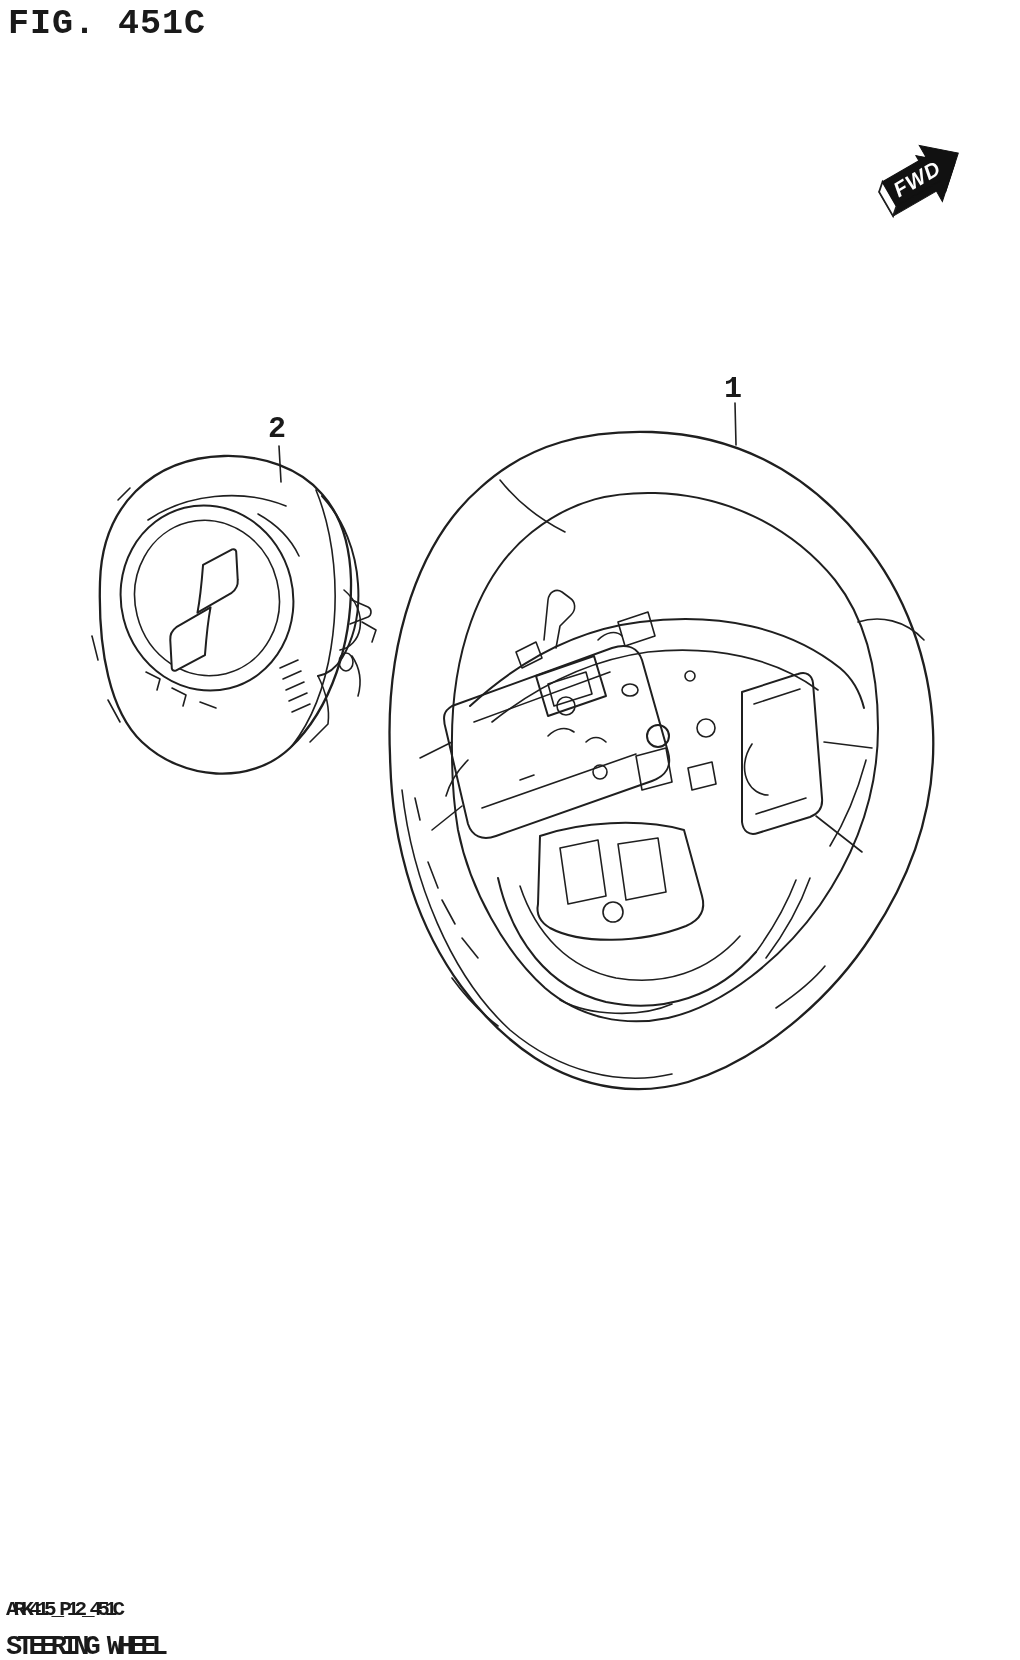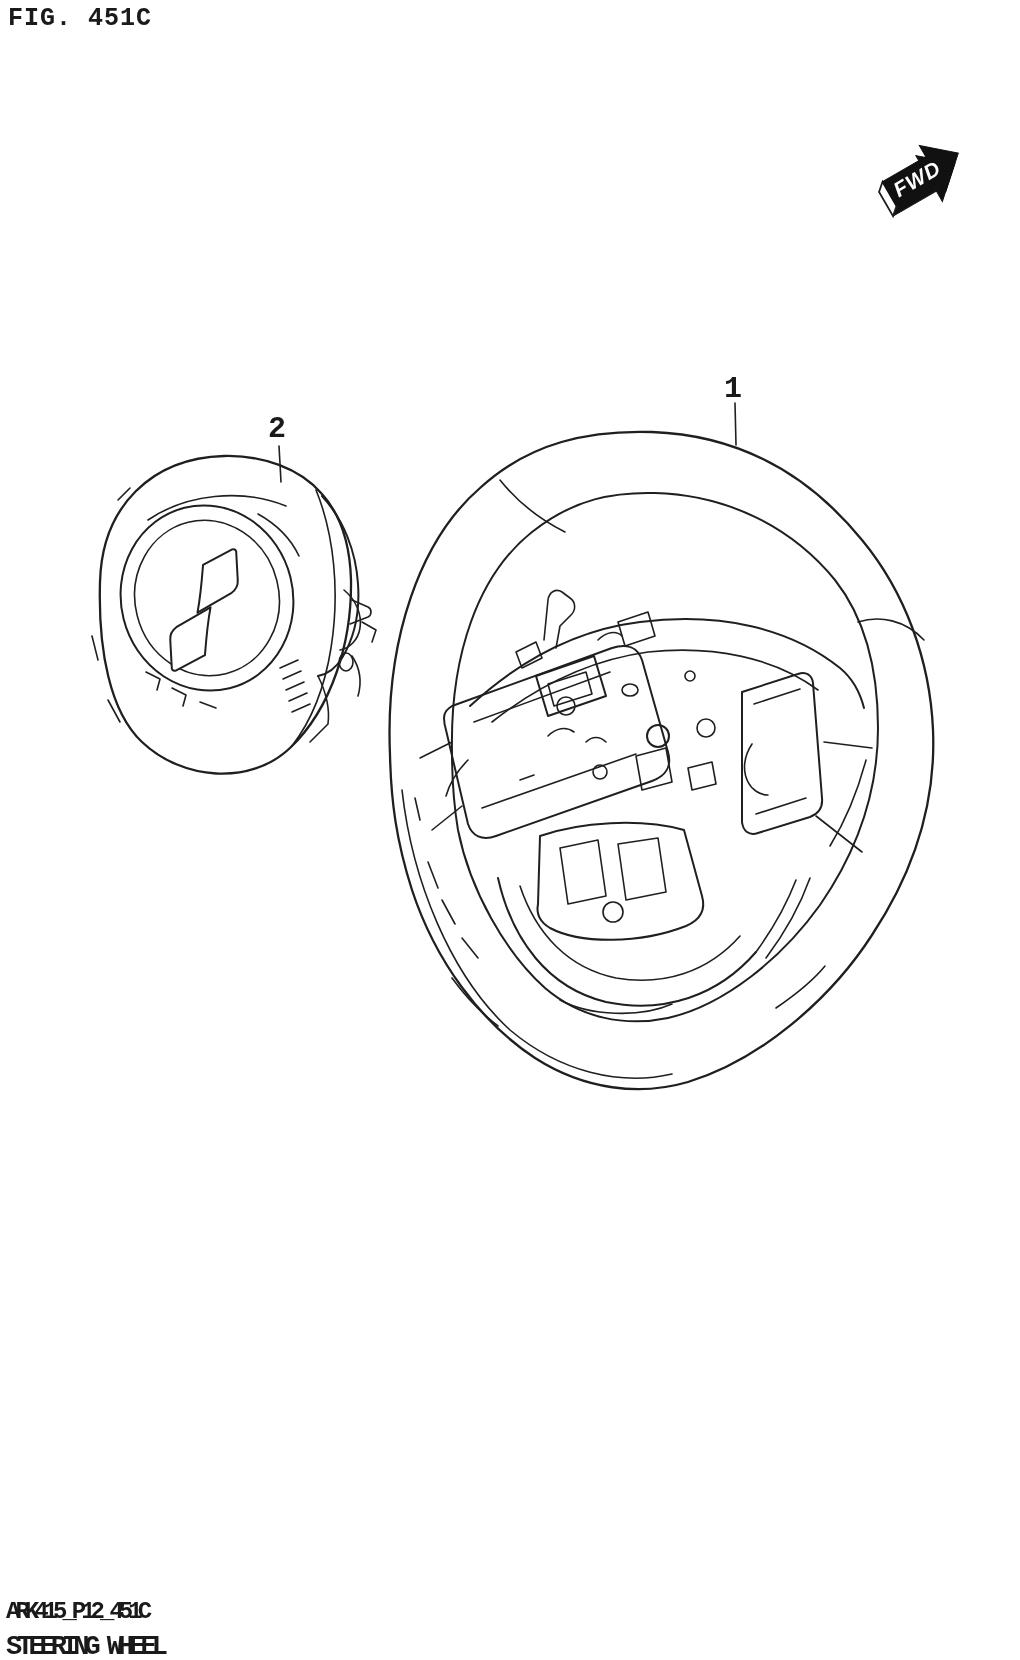--- a/index.html
+++ b/index.html
@@ -8,38 +8,38 @@
     width:1020px;
     height:1660px;
     background:#ffffff;
     overflow:hidden;
     font-family:"Liberation Mono", monospace;
     color:#1a1a1a;
   }
   .fig-title{
     position:absolute;
     left:8px; top:4px;
-    font-size:25px;
+    font-size:35px;
     font-weight:700;
     letter-spacing:1px;
     white-space:nowrap;
   }
   .part-label{
     position:absolute;
     font-size:30px;
     font-weight:700;
     line-height:1;
     white-space:nowrap;
   }
   .part-label.l1{ left:724px; top:374px; }
   .part-label.l2{ left:268px; top:414px; }
   .footer-code{
     position:absolute;
     left:6px; top:1598px;
-    font-size:24px;
+    font-size:21px;
     font-weight:700;
     letter-spacing:-5px;
     white-space:nowrap;
   }
   .footer-caption{
     position:absolute;
     left:6px; top:1632px;
     font-size:27px;
     font-weight:700;
     letter-spacing:-5px;

